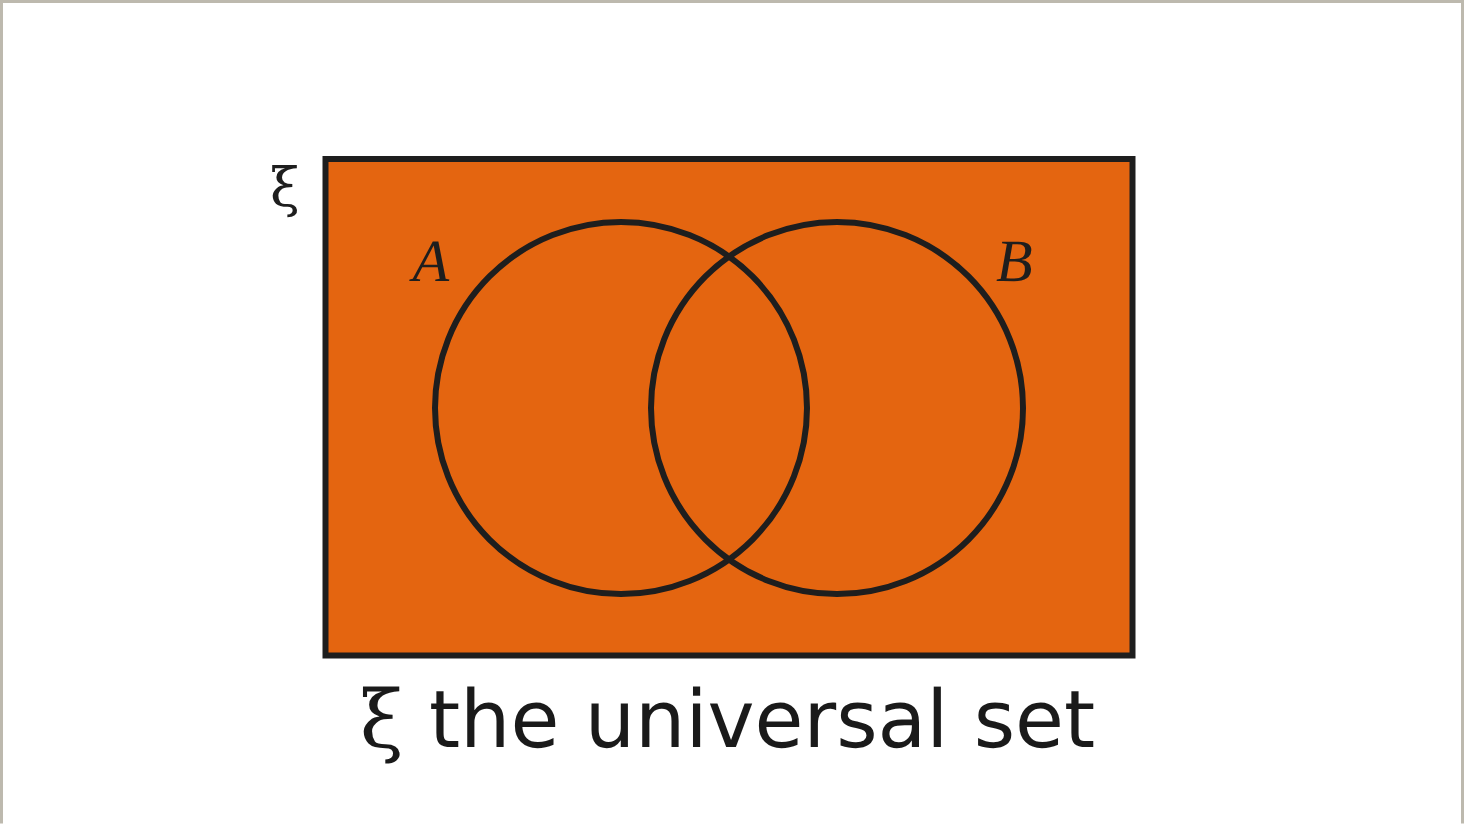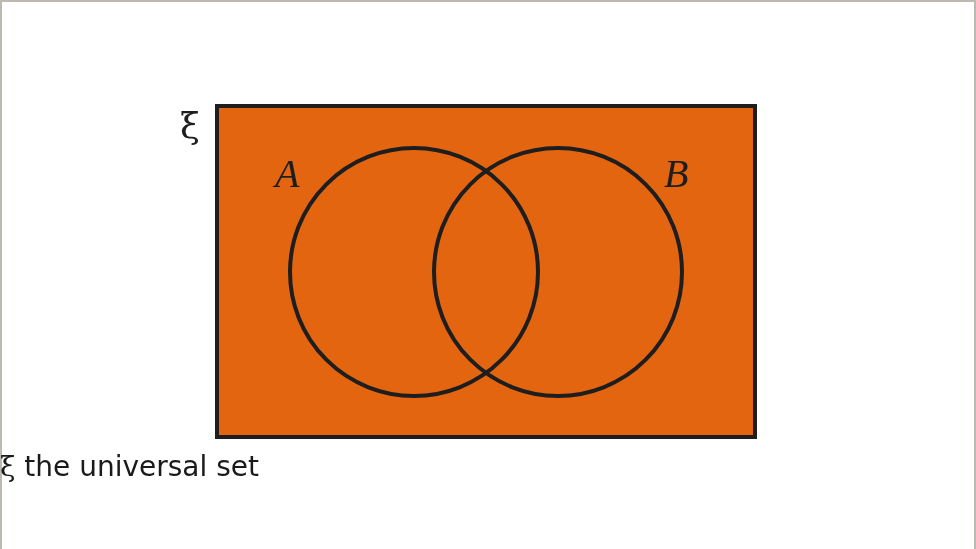--- a/index.html
+++ b/index.html
@@ -20,21 +20,21 @@
       position: absolute; left: 180px; top: 108px;
       font-family: "DejaVu Serif", serif; font-size: 36px; color: #1e1e1e;
       line-height: 1;
     }
     .set-label {
       position: absolute; font-family: "Liberation Serif", serif;
       font-style: italic; font-size: 40px; color: #1e1e1e; line-height: 1;
     }
     .caption {
       position: absolute; left: 0; width: 970px; top: 452px;
-      font-size: 28px; color: #1a1a1a; line-height: 1.1;
+      text-align: center; font-size: 53px; color: #1a1a1a; line-height: 1.1;
     }
     .caption .xi { font-family: "DejaVu Serif", serif; }
   </style>
 </head>
 <body>
 
 <div class="frame"></div>
 
 <svg class="diagram" width="976" height="549" viewBox="0 0 976 549">
   <rect x="217" y="106" width="538" height="331" fill="#e46510" stroke="#1e1e1e" stroke-width="4"></rect>

